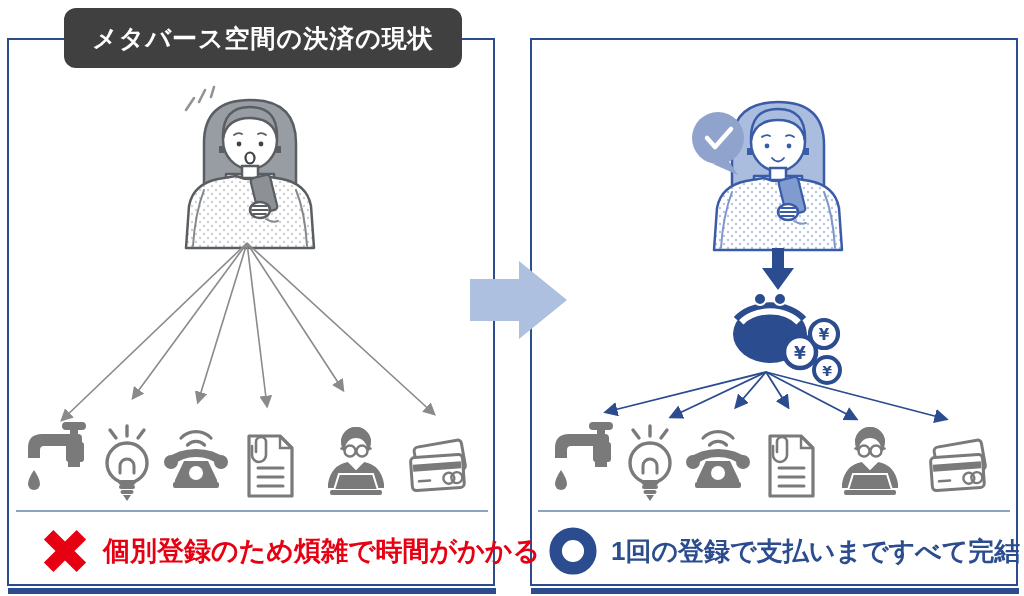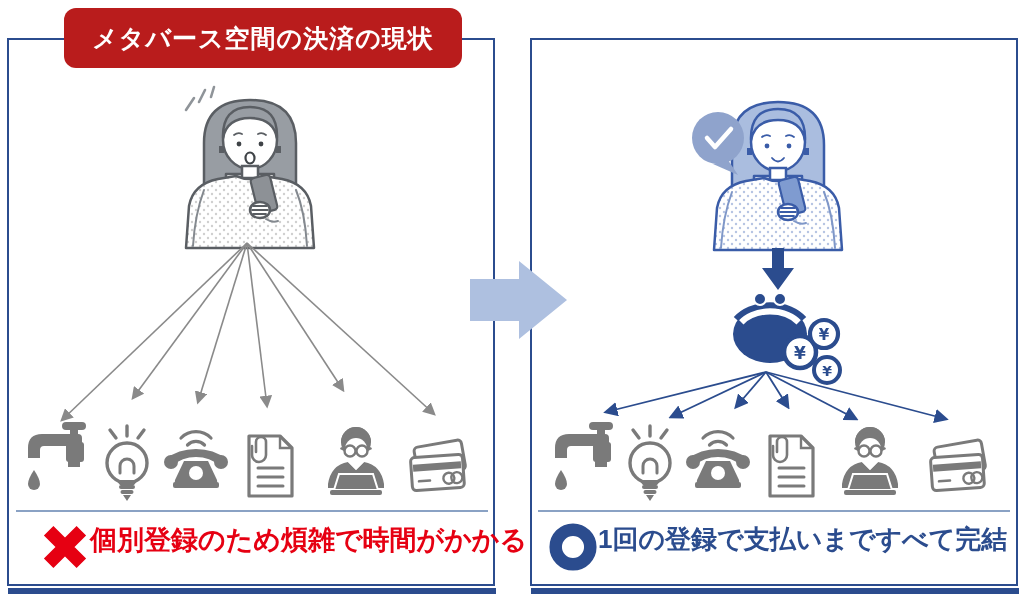--- a/index.html
+++ b/index.html
@@ -7,30 +7,30 @@
     position:relative;width:1024px;height:596px;background:#fff;overflow:hidden;
     font-family:"Liberation Sans","DejaVu Sans",sans-serif;
   }
   .panel{position:absolute;top:38px;height:548px;width:488px;border:2px solid #2b4c8e;box-sizing:border-box;background:#fff;}
   .panel.left{left:7px;}
   .panel.right{left:530px;}
   .panel-underline{position:absolute;top:588px;height:6px;width:488px;background:#2b4c8e;}
   .panel-underline.left{left:8px;}
   .panel-underline.right{left:531px;}
   .banner{
-    position:absolute;top:8px;height:60px;background:#b91c1c;border-radius:12px;
+    position:absolute;top:8px;height:60px;background:#404040;border-radius:12px;
     color:#fff;font-size:25px;font-weight:bold;letter-spacing:1px;
     display:flex;align-items:center;justify-content:center;z-index:5;
   }
   .banner.left{left:64px;width:398px;}
   .banner.right{left:544px;width:454px;}
   .sep{position:absolute;top:510px;height:2px;width:472px;background:#8aa2c4;}
   .sep.left{left:16px;}
   .sep.right{left:538px;}
-  .caption{position:absolute;top:522px;height:58px;display:flex;align-items:flex-start;z-index:4;}
+  .caption{position:absolute;top:522px;height:58px;display:flex;align-items:center;gap:13px;z-index:4;}
   .caption.left{left:40px;color:#e60012;font-size:27px;font-weight:700;}
   .caption.right{left:548px;color:#2b4c8e;font-size:26px;font-weight:600;}
   .art{position:absolute;left:0;top:0;z-index:3;}
   
   .pg .hair{fill:#989da3;stroke:#5a5e63;stroke-width:2.5;stroke-linejoin:round;}
   .pg .skin{fill:#fff;stroke:#5a5e63;stroke-width:2.5;}
   .pg .eye{fill:#3f4347;}
   .pg .er{fill:#5a5e63;}
   .pg .mouthO{fill:#fff;stroke:#3f4347;stroke-width:2.2;}
   .pg .body{fill:url(#dotsG);stroke:#5a5e63;stroke-width:2.5;stroke-linejoin:round;}

